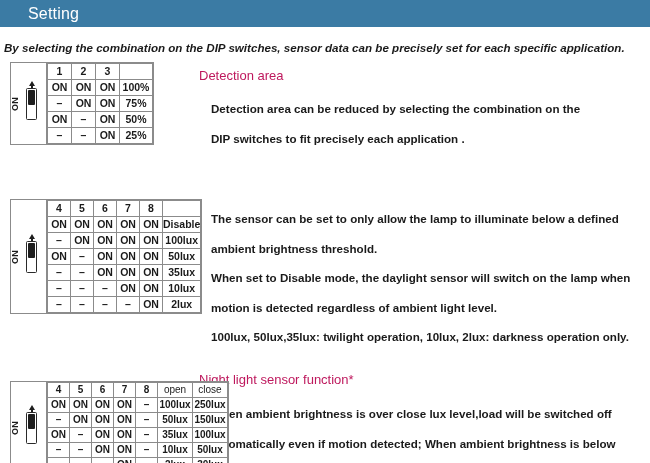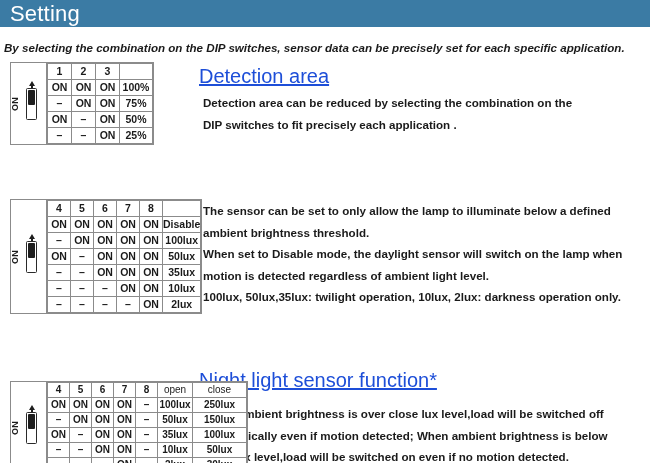--- a/index.html
+++ b/index.html
@@ -20,22 +20,22 @@
 
   
   .header-band {
     position: absolute;
     left: 0; top: 0;
     width: 650px; height: 27px;
     background: #3b7ba4;
   }
   .header-title {
     position: absolute;
-    left: 10px; top: 2px;
-    font-size: 22px;
+    left: 28px; top: 2px;
+    font-size: 16px;
     font-weight: 400;
     color: #ffffff;
     letter-spacing: 0.2px;
     line-height: 23px;
   }
 
   
   .intro {
     position: absolute;
     left: 4px; top: 40px;
@@ -44,30 +44,29 @@
     font-weight: 700;
     line-height: 15px;
     color: #1a1a1a;
     white-space: nowrap;
     font-style: italic;
   }
 
   
   .section { position: absolute; left: 199px; }
   .sec-title {
-    font-size: 20px;
+    font-size: 13px;
     font-weight: 400;
-    color: #1d4ed8;
+    color: #be185d;
     line-height: 24px;
     margin: 0 0 6px 0;
     white-space: nowrap;
-    text-decoration: underline;
   }
   .sec-body p {
-    margin: 4px;
+    margin: 12px;
     font-size: 11.6px;
     font-weight: 700;
     line-height: 17.5px;
     color: #1a1a1a;
     white-space: nowrap;
   }
   #sec-detection { top: 64px; }
   #sec-detection .sec-body { margin-top: 5px; }
   #sec-daylight  { top: 198px; }
   #sec-nightlight{ top: 368px; }
@@ -176,21 +175,21 @@
   }
   #block-2 .c-num { width: 23px; }
   #block-2 .c-val { width: 38px; }
 
   
   #block-3 table.sw td, #block-3 table.sw th {
     height: 14px; font-size: 10px; line-height: 14px;
   }
   #block-3 .c-num { width: 22px; }
   #block-3 .c-val { width: 35px; }
-  #block-3 .c-val2 { width: 54px; border-radius: 6px; }
+  #block-3 .c-val2 { width: 35px; border-radius: 6px; }
   #block-3 td.c-val, #block-3 td.c-val2 { font-size: 8.4px; }
   #block-3 th.c-val, #block-3 th.c-val2 { font-size: 10px; font-weight: 400; }
 </style>
 </head>
 <body>
 
 <div id="page">
 
   <div class="header-band">
     <div class="header-title">Setting</div>

